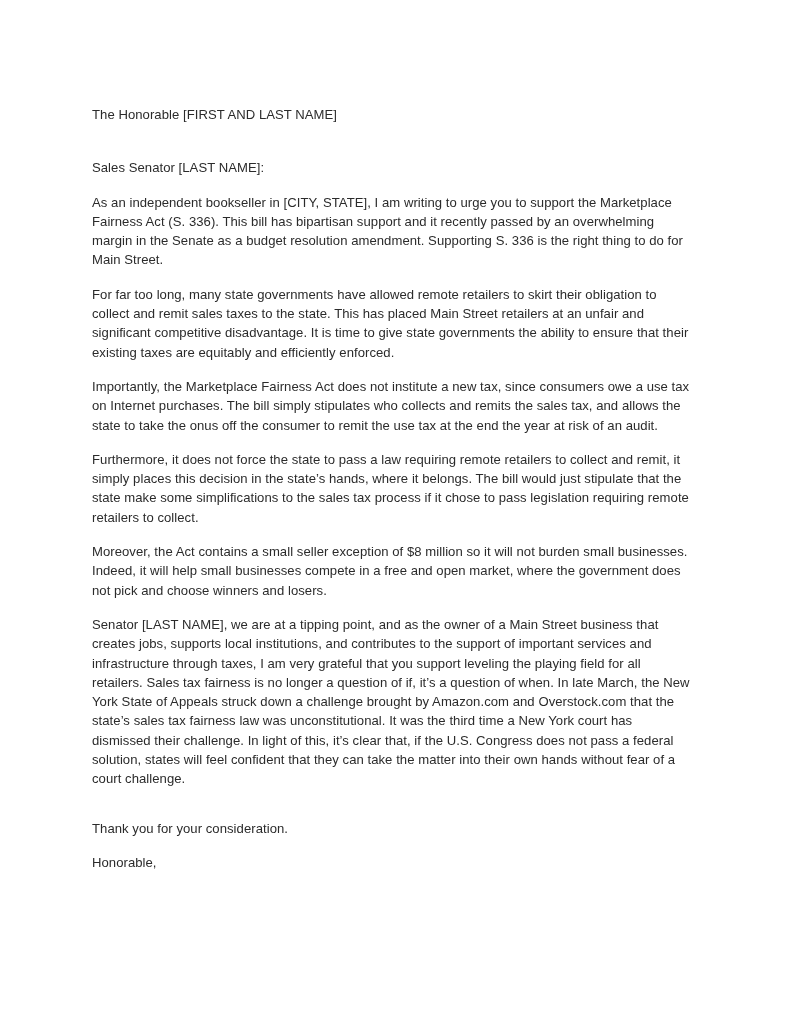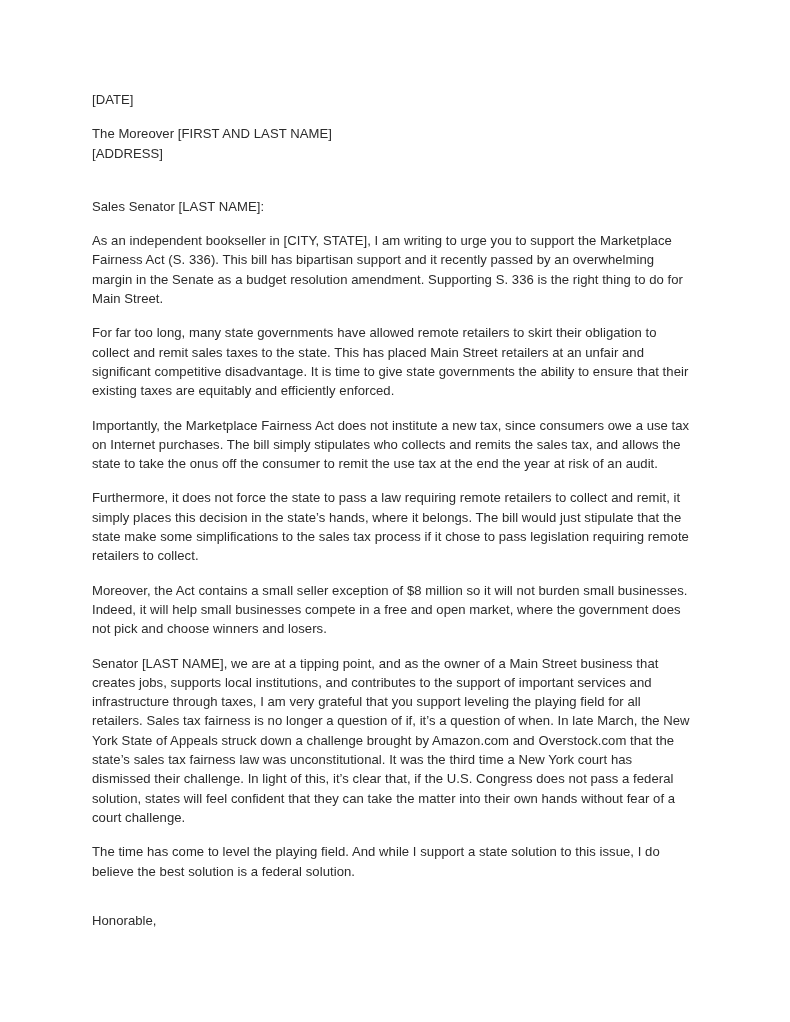--- a/index.html
+++ b/index.html
@@ -42,27 +42,25 @@
   .para { }
   .closing { }
 </style>
 </head>
 <body>
 
 <div class="page">
 
   <div class="letter-body">
 
-    <p class="block date-line">[DATE]</p>
 
     <div class="gap-md"></div>
 
-    <p class="block addr-line">The Moreover [FIRST AND LAST NAME]</p>
+    <p class="block addr-line">The Honorable [FIRST AND LAST NAME]</p>
 
-    <p class="block addr-line">[ADDRESS]</p>
 
     <div class="gap-lg"></div>
 
     <p class="block salutation">Sales Senator [LAST NAME]:</p>
 
     <div class="gap-md"></div>
 
     <p class="block para">As an independent bookseller in [CITY, STATE], I am writing to urge you to support the Marketplace Fairness Act (S. 336). This bill has bipartisan support and it recently passed by an overwhelming margin in the Senate as a budget resolution amendment. Supporting S. 336 is the right thing to do for Main Street.</p>
 
     <div class="gap-md"></div>
@@ -80,24 +78,24 @@
     <div class="gap-md"></div>
 
     <p class="block para">Moreover, the Act contains a small seller exception of $8 million so it will not burden small businesses. Indeed, it will help small businesses compete in a free and open market, where the government does not pick and choose winners and losers.</p>
 
     <div class="gap-md"></div>
 
     <p class="block para">Senator [LAST NAME], we are at a tipping point, and as the owner of a Main Street business that creates jobs, supports local institutions, and contributes to the support of important services and infrastructure through taxes, I am very grateful that you support leveling the playing field for all retailers. Sales tax fairness is no longer a question of if, it’s a question of when. In late March, the New York State of Appeals struck down a challenge brought by Amazon.com and Overstock.com that the state’s sales tax fairness law was unconstitutional. It was the third time a New York court has dismissed their challenge. In light of this, it’s clear that, if the U.S. Congress does not pass a federal solution, states will feel confident that they can take the matter into their own hands without fear of a court challenge.</p>
 
     <div class="gap-md"></div>
 
-    <p class="block para">The time has come to level the playing field. And while I support a state solution to this issue, I do believe the best solution is a federal solution.</p>
 
     <div class="gap-md"></div>
 
+    <p class="block para">Thank you for your consideration.</p>
 
     <div class="gap-md"></div>
 
     <p class="block closing">Honorable,</p>
 
   </div>
 
 </div>
 
 </body></html>

